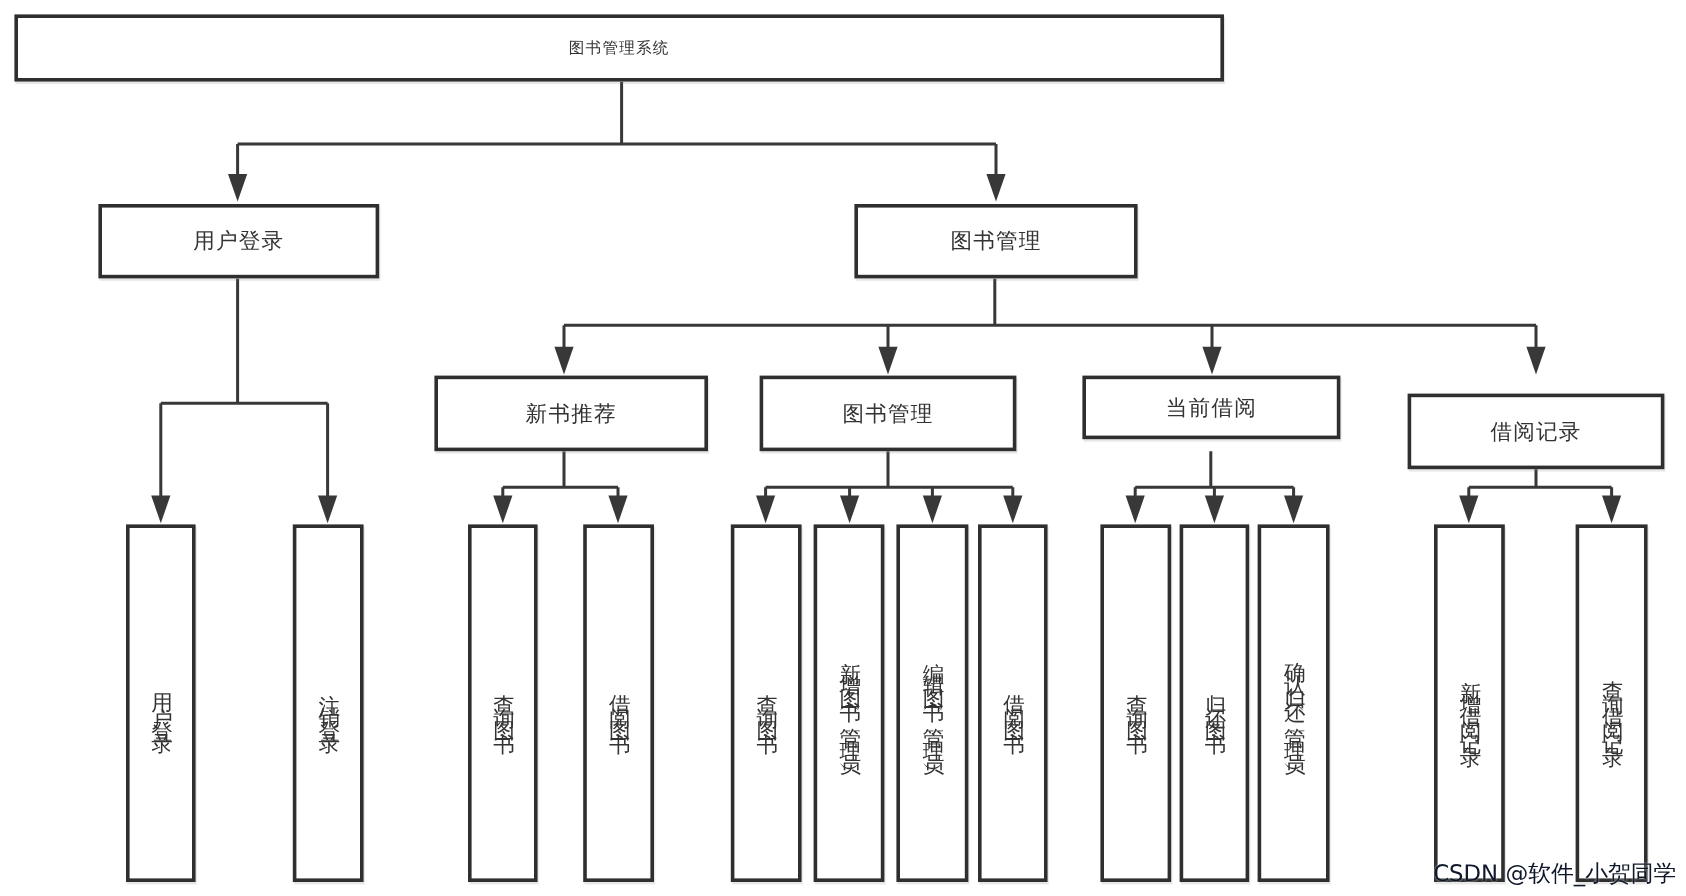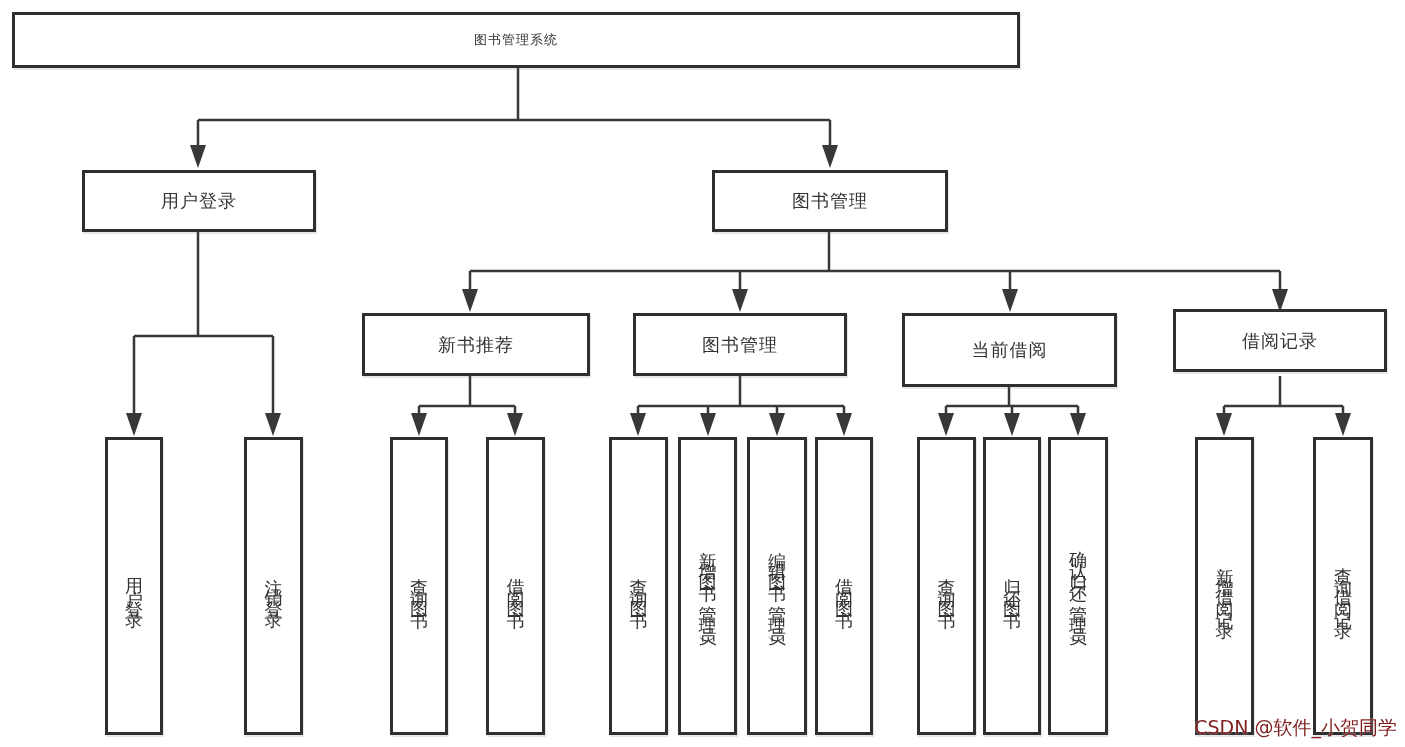--- a/index.html
+++ b/index.html
@@ -44,21 +44,21 @@
   #connectors {
     position: absolute;
     left: 0; top: 0;
     z-index: 1;
   }
   #watermark {
     position: absolute;
     right: 8px;
     bottom: 6px;
     font-size: 19px;
-    color: #7f1d1d;
+    color: #0f172a;
     z-index: 5;
     white-space: nowrap;
     text-shadow: 0 0 2px rgba(255,255,255,0.8);
   }
 </style>
 </head>
 <body>
 
 <div id="stage">
 
@@ -112,24 +112,24 @@
   <div class="box" style="left:712px; top:170px; width:236px; height:62px;">
     <span class="hlabel">图书管理</span>
   </div>
 
   <div class="box" style="left:362px; top:313px; width:228px; height:63px;">
     <span class="hlabel">新书推荐</span>
   </div>
   <div class="box" style="left:633px; top:313px; width:214px; height:63px;">
     <span class="hlabel">图书管理</span>
   </div>
-  <div class="box" style="left:902px; top:313px; width:215px; height:74px;">
+  <div class="box" style="left:902px; top:313px; width:215px; height:53px;">
     <span class="hlabel">当前借阅</span>
   </div>
-  <div class="box" style="left:1173px; top:309px; width:214px; height:63px;text-align:right;">
+  <div class="box" style="left:1173px; top:328px; width:214px; height:63px;text-align:right;">
     <span class="hlabel">借阅记录</span>
   </div>
 
   <div class="box leaf" style="left:105px; width:58px;">
     <span class="vlabel">用户登录</span>
   </div>
   <div class="box leaf" style="left:244px; width:59px;">
     <span class="vlabel">注销登录</span>
   </div>
 

